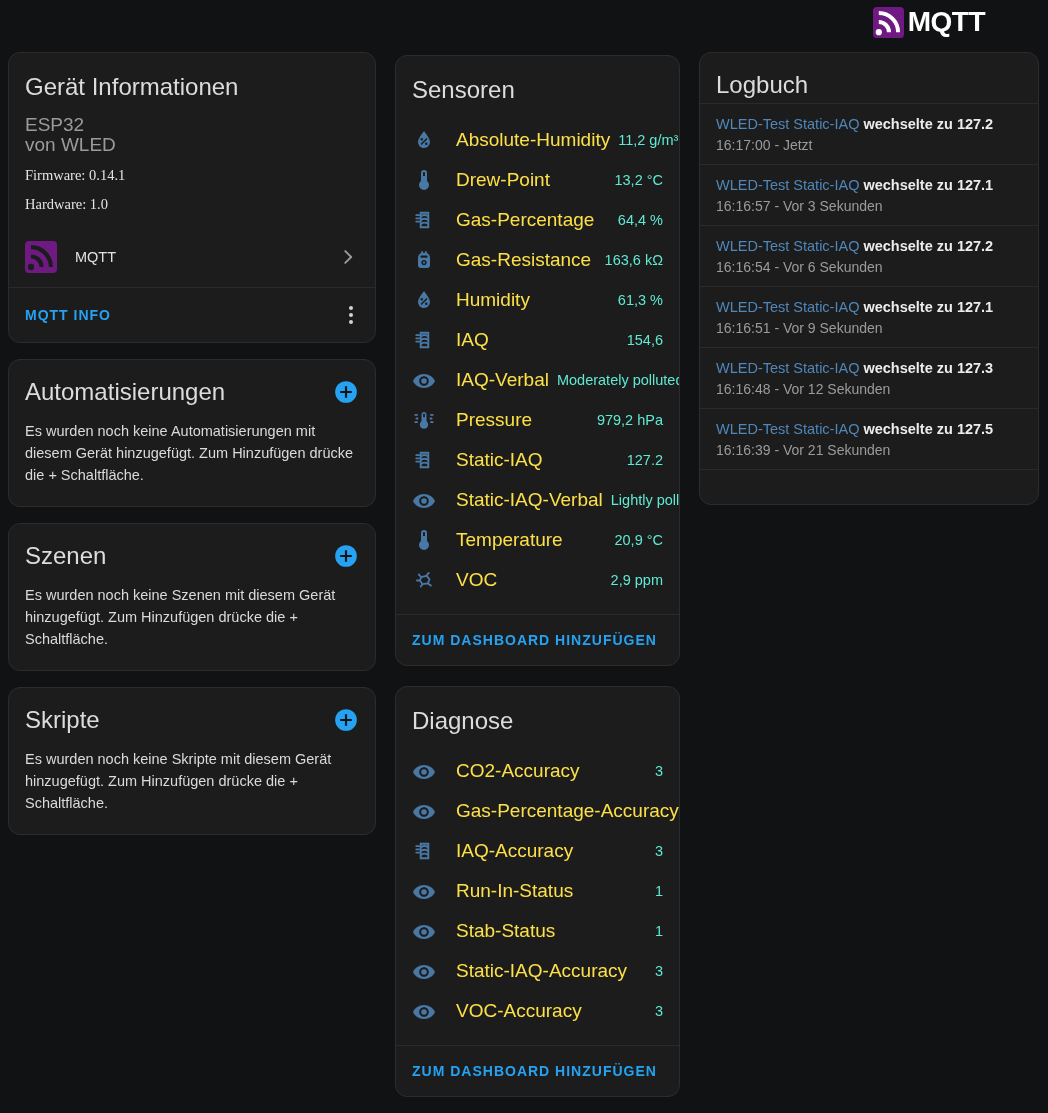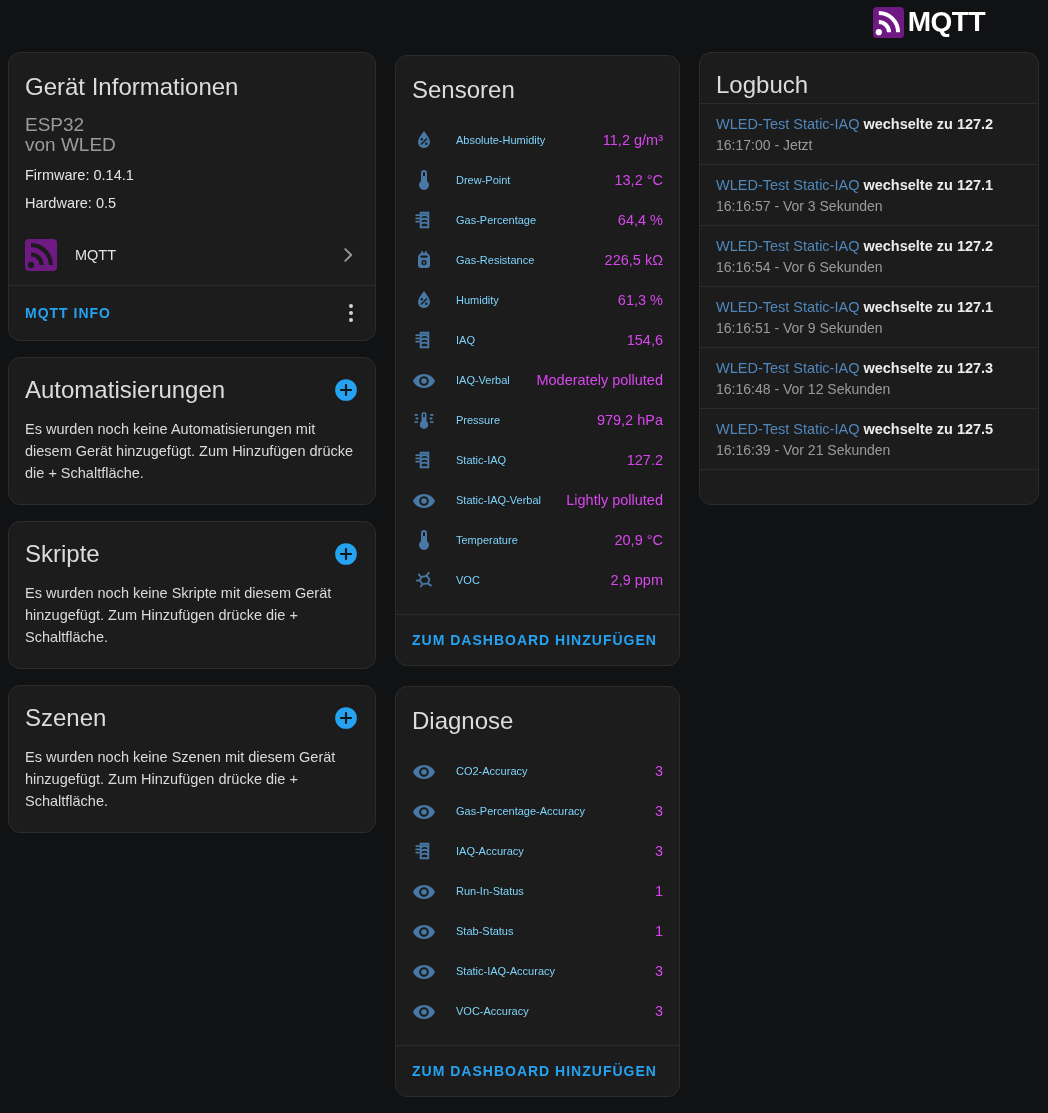--- a/index.html
+++ b/index.html
@@ -36,21 +36,21 @@
     background:var(--card-bg);
     border:1px solid var(--card-border);
     border-radius:12px;
     margin-bottom:16px;
     overflow:hidden;
   }
   .card-title{font-size:24px;font-weight:400;color:#dcdcdc;}
   
   .dev-pad{padding:20px 16px 0 16px;}
   .dev-sub{color:var(--text-dim);font-size:19px;line-height:20px;margin-top:14px;}
-  .dev-line{font-size:14.5px;margin-top:12px;color:#e4e4e4;}
+  .dev-line{font-size:14.5px;margin-top:12px;color:#e4e4e4;font-family:Liberation Serif, serif;}
   .integration-row{display:flex;align-items:center;gap:18px;padding:14px 16px;margin-top:14px;cursor:pointer;}
   .integration-row svg.sq{width:32px;height:32px;display:block;}
   .integration-name{font-size:14.5px;flex:1;}
   .chev{width:22px;height:22px;}
   .divider{height:1px;background:var(--divider);}
   .card-footer{display:flex;align-items:center;justify-content:space-between;padding:14px 12px 14px 16px;min-height:50px;}
   .text-link{
     color:var(--accent);font-size:14px;font-weight:700;letter-spacing:1px;
     text-transform:uppercase;text-decoration:none;cursor:pointer;
   }
@@ -61,22 +61,22 @@
   .empty-head{display:flex;align-items:center;justify-content:space-between;margin-bottom:14px;}
   .plus-btn{width:26px;height:26px;border:none;background:transparent;padding:0;cursor:pointer;}
   .plus-btn svg{width:26px;height:26px;display:block;}
   .empty-text{font-size:14.5px;line-height:22px;color:#dadada;}
   
   .sens-head{padding:20px 16px 6px 16px;}
   .rows{padding:10px 0 14px 0;}
   .srow{display:flex;align-items:center;padding:8px 16px;height:40px;cursor:pointer;}
   .sicon{width:24px;height:24px;color:var(--icon-blue);flex:none;margin-right:20px;}
   .sicon svg{width:24px;height:24px;display:block;}
-  .slabel{font-size:11px;color:#7dd3fc;flex:1;white-space:nowrap;}
-  .svalue{font-size:14.5px;color:#d946ef;text-align:right;white-space:nowrap;margin-left:8px;}
+  .slabel{font-size:19px;color:#fde047;flex:1;white-space:nowrap;}
+  .svalue{font-size:14.5px;color:#5eead4;text-align:right;white-space:nowrap;margin-left:8px;}
   
   .logbook{height:453px;display:flex;flex-direction:column;}
   .log-head{padding:18px 16px 4px 16px;}
   .log-date{font-size:14.5px;font-weight:700;padding:16px 16px 14px 16px;}
   .log-entries{overflow:hidden;flex:1;}
   .lentry{padding:10px 16px 11px 16px;border-top:1px solid var(--divider);}
   .lline{font-size:14.5px;line-height:20px;}
   .lentity{color:var(--entity-link);text-decoration:none;cursor:pointer;}
   .laction{color:#ececec;font-weight:700;margin-left:4px;}
   .ltime{font-size:14px;color:var(--text-dim);margin-top:3px;}
@@ -109,21 +109,21 @@
   <div class="col1">
 
     <div class="card">
       <div class="dev-pad">
         <div class="card-title">Gerät Informationen</div>
         <div class="dev-sub">
           <div>ESP32</div>
           <div>von WLED</div>
         </div>
         <div class="dev-line">Firmware: 0.14.1</div>
-        <div class="dev-line">Hardware: 0.5</div>
+        <div class="dev-line">Hardware: 1.0</div>
       </div>
       <div class="integration-row">
         <svg class="sq" viewBox="0 0 24 24">
           <defs>
               <clipPath id="clipB">
                 <rect width="24" height="24" rx="3"></rect>
               </clipPath>
             </defs>
           <rect width="24" height="24" rx="3" fill="#6f1a83"></rect>
           <g clip-path="url(#clipB)">
@@ -156,42 +156,42 @@
             <circle cx="12" cy="12" r="10" fill="#25a3f2"></circle>
             <path d="M11 6.6h2V11h4.4v2H13v4.4h-2V13H6.6v-2H11z" fill="#10151a"></path>
           </svg>
         </button>
       </div>
       <p class="empty-text">Es wurden noch keine Automatisierungen mit diesem Gerät hinzugefügt. Zum Hinzufügen drücke die + Schaltfläche.</p>
     </div>
 
     <div class="card empty-card">
       <div class="empty-head">
+        <div class="card-title">Szenen</div>
+        <button class="plus-btn">
+          <svg viewBox="0 0 24 24">
+            <circle cx="12" cy="12" r="10" fill="#25a3f2"></circle>
+            <path d="M11 6.6h2V11h4.4v2H13v4.4h-2V13H6.6v-2H11z" fill="#10151a"></path>
+          </svg>
+        </button>
+      </div>
+      <p class="empty-text">Es wurden noch keine Szenen mit diesem Gerät hinzugefügt. Zum Hinzufügen drücke die + Schaltfläche.</p>
+    </div>
+
+    <div class="card empty-card">
+      <div class="empty-head">
         <div class="card-title">Skripte</div>
         <button class="plus-btn">
           <svg viewBox="0 0 24 24">
             <circle cx="12" cy="12" r="10" fill="#25a3f2"></circle>
             <path d="M11 6.6h2V11h4.4v2H13v4.4h-2V13H6.6v-2H11z" fill="#10151a"></path>
           </svg>
         </button>
       </div>
       <p class="empty-text">Es wurden noch keine Skripte mit diesem Gerät hinzugefügt. Zum Hinzufügen drücke die + Schaltfläche.</p>
-    </div>
-
-    <div class="card empty-card">
-      <div class="empty-head">
-        <div class="card-title">Szenen</div>
-        <button class="plus-btn">
-          <svg viewBox="0 0 24 24">
-            <circle cx="12" cy="12" r="10" fill="#25a3f2"></circle>
-            <path d="M11 6.6h2V11h4.4v2H13v4.4h-2V13H6.6v-2H11z" fill="#10151a"></path>
-          </svg>
-        </button>
-      </div>
-      <p class="empty-text">Es wurden noch keine Szenen mit diesem Gerät hinzugefügt. Zum Hinzufügen drücke die + Schaltfläche.</p>
     </div>
 
   </div>
 
   <div class="col2">
 
     <div class="card" style="margin-bottom:20px;">
       <div class="sens-head">
         <div class="card-title">Sensoren</div>
       </div>
@@ -237,21 +237,21 @@
   <div class="srow">
     <span class="sicon">
               <svg viewBox="0 0 24 24">
                 <path fill="currentColor" d="M9.2 3.2h1.8v1.6h2v-1.6h1.8v1.8c1.9.7 3.2 2.5 3.2 4.7v7.4a3 3 0 0 1-3 3H9a3 3 0 0 1-3-3V9.7c0-2.2 1.3-4 3.2-4.7V3.2z"></path>
                 <rect x="8.3" y="7.6" width="7.4" height="2.2" rx="1.1" fill="#1c1c1c"></rect>
                 <circle cx="12" cy="14.6" r="2.6" fill="#1c1c1c"></circle>
                 <circle cx="12" cy="14.6" r="1.1" fill="currentColor"></circle>
               </svg>
             </span>
     <span class="slabel">Gas-Resistance</span>
-    <span class="svalue">226,5 kΩ</span>
+    <span class="svalue">163,6 kΩ</span>
   </div>
 
   <div class="srow">
     <span class="sicon">
               <svg viewBox="0 0 24 24">
                 <path fill="currentColor" d="M12,3.25C12,3.25 6,10 6,14C6,17.32 8.69,20 12,20A6,6 0 0,0 18,14C18,10 12,3.25 12,3.25M14.47,9.97L15.53,11.03L9.53,17.03L8.47,15.97M9.75,10A1.25,1.25 0 0,1 11,11.25A1.25,1.25 0 0,1 9.75,12.5A1.25,1.25 0 0,1 8.5,11.25A1.25,1.25 0 0,1 9.75,10M14.25,14.5A1.25,1.25 0 0,1 15.5,15.75A1.25,1.25 0 0,1 14.25,17A1.25,1.25 0 0,1 13,15.75A1.25,1.25 0 0,1 14.25,14.5Z"></path>
               </svg>
             </span>
     <span class="slabel">Humidity</span>
     <span class="svalue">61,3 %</span>

